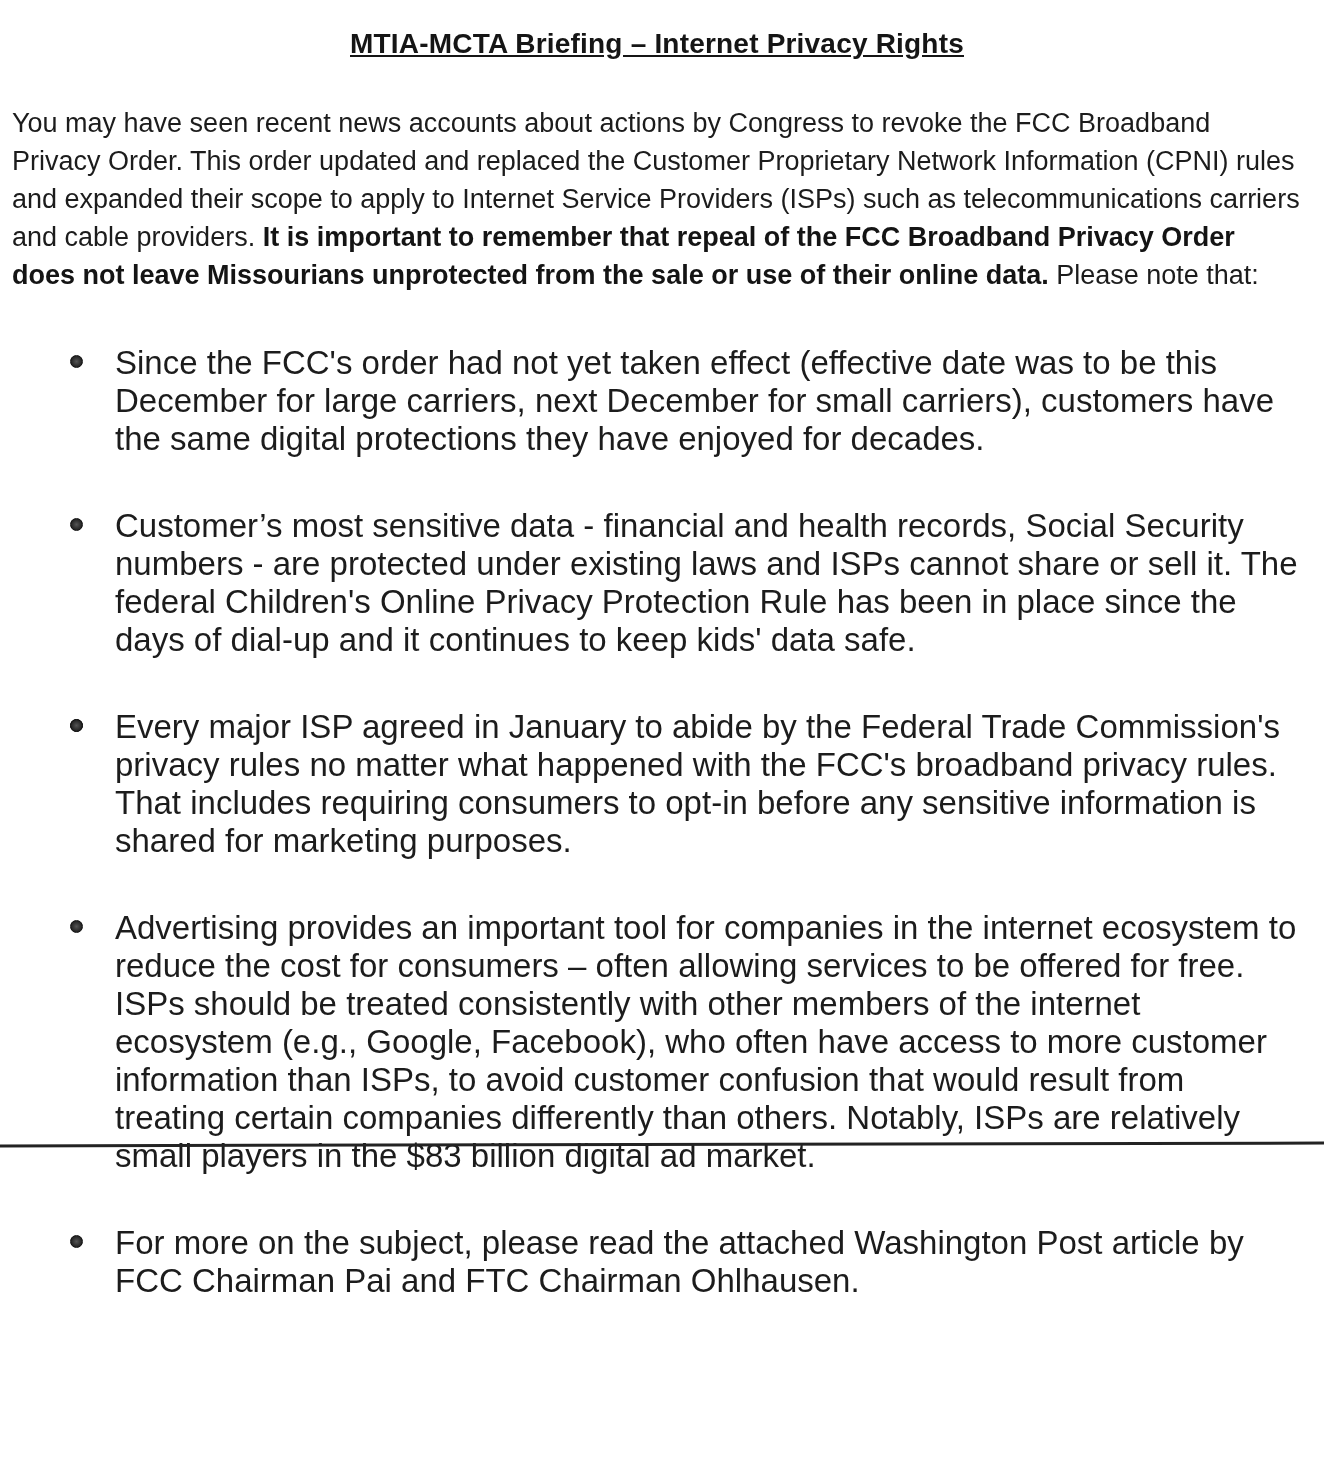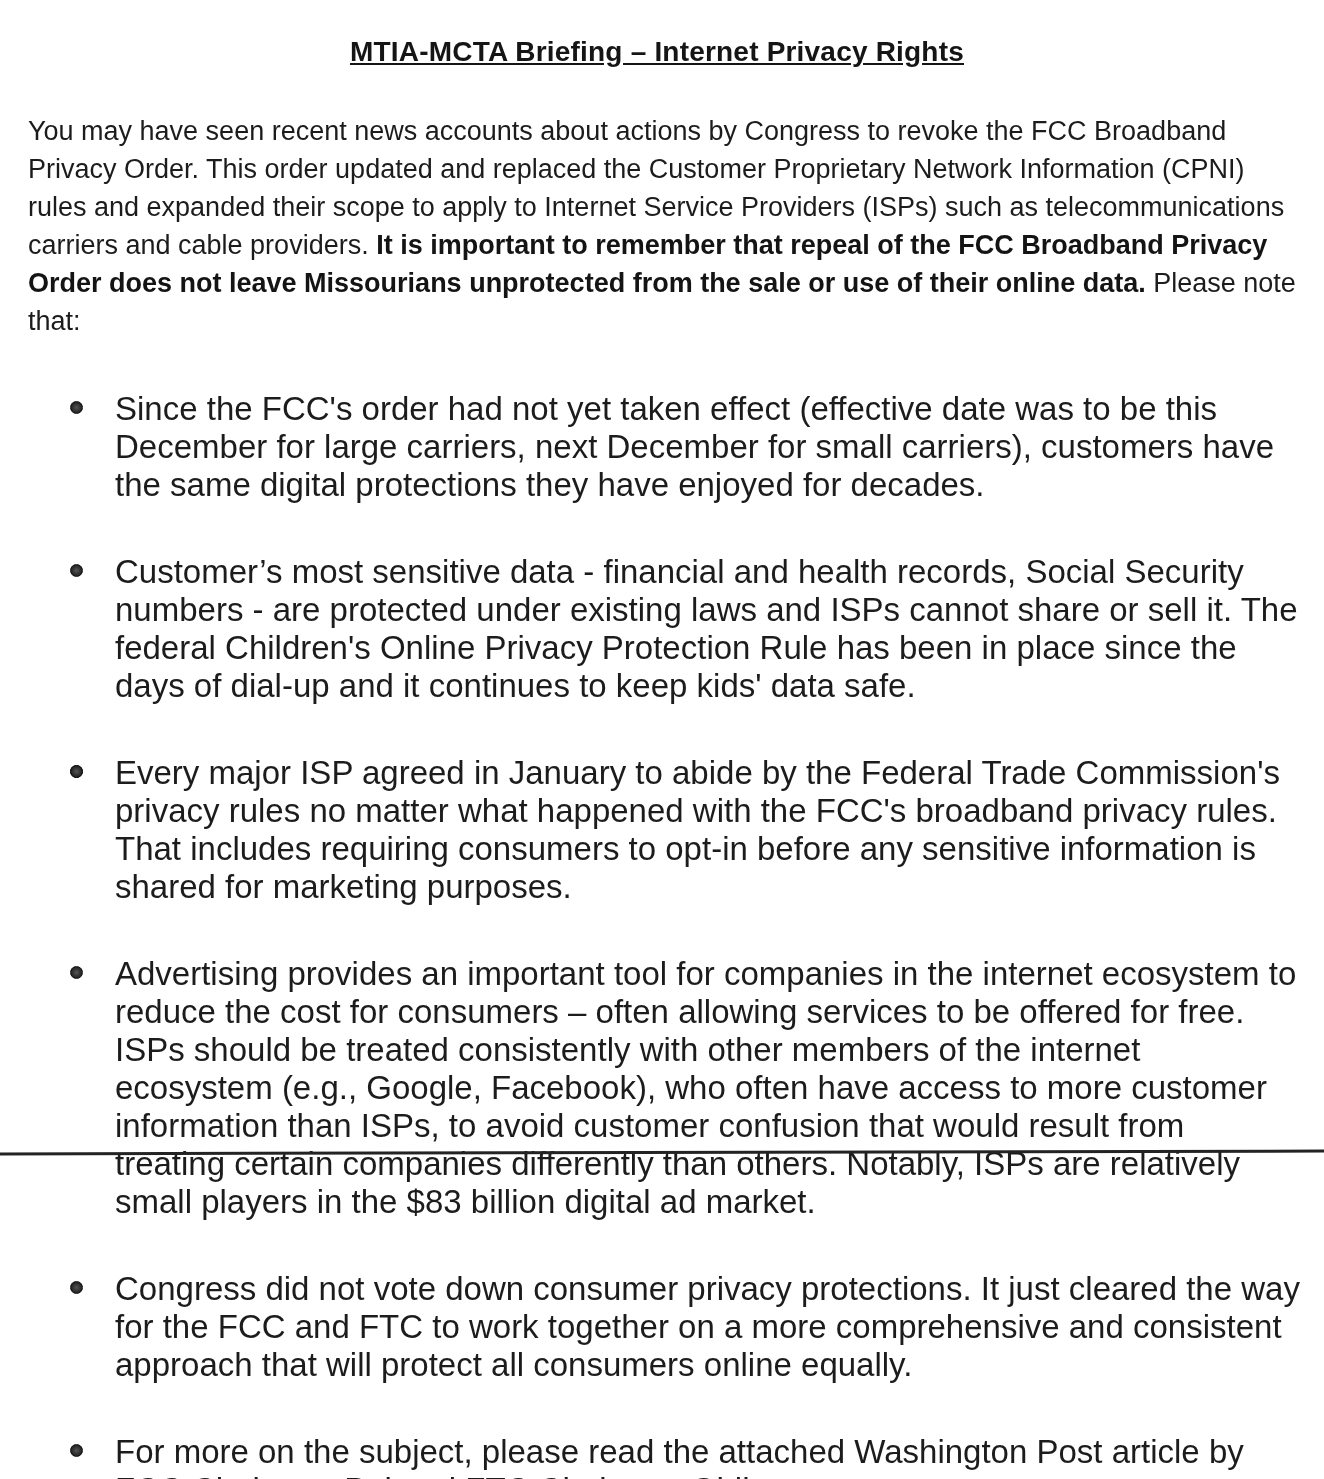--- a/index.html
+++ b/index.html
@@ -11,37 +11,37 @@
     width: 1324px;
     height: 1479px;
     position: relative;
     overflow: hidden;
     font-family: "Liberation Sans", sans-serif;
     color: #1c1c1c;
     -webkit-font-smoothing: antialiased;
   }
   .page {
     position: absolute;
-    top: 16px; left: 0;
+    top: 8px; left: 0;
     width: 1324px;
     height: 1154px;
     padding: 20px 22px 0 12px;
     box-sizing: border-box;
   }
   .doc-title {
     margin: 0 0 0 0;
     text-align: center;
     font-size: 28px;
     font-weight: bold;
     text-decoration: underline;
     letter-spacing: 0.2px;
     color: #151515;
   }
   .intro {
-    margin: 44px 0 0 16px;
+    margin: 44px 0 0 0;
     font-size: 27px;
     line-height: 38px;
     color: #1c1c1c;
   }
   .intro .bold-run {
     font-weight: bold;
     color: #141414;
   }
   ul.bullet-list {
     list-style: none;
@@ -105,23 +105,19 @@
     <li>
       <span class="bullet-marker"></span>
       <span>Every major ISP agreed in January to abide by the Federal Trade Commission's privacy rules no matter what happened with the FCC's broadband privacy rules. That includes requiring consumers to opt-in before any sensitive information is shared for marketing purposes.</span>
     </li>
     <li>
       <span class="bullet-marker"></span>
       <span>Advertising provides an important tool for companies in the internet ecosystem to reduce the cost for consumers – often allowing services to be offered for free.  ISPs should be treated consistently with other members of the internet ecosystem (e.g., Google, Facebook), who often have access to more customer information than ISPs, to avoid customer confusion that would result from treating certain companies differently than others. Notably, ISPs are relatively small players in the $83 billion digital ad market.</span>
     </li>
     <li>
       <span class="bullet-marker"></span>
-      <span>Congress did not vote down consumer privacy protections.  It just cleared the way for the FCC and FTC to work together on a more comprehensive and consistent approach that will protect all consumers online equally.</span>
-    </li>
-    <li>
-      <span class="bullet-marker"></span>
       <span>For more on the subject, please read the attached Washington Post article by FCC Chairman Pai and FTC Chairman Ohlhausen.</span>
     </li>
   </ul>
 
   <div class="bottom-rule"></div>
 
 </div>
 
 </body></html>

